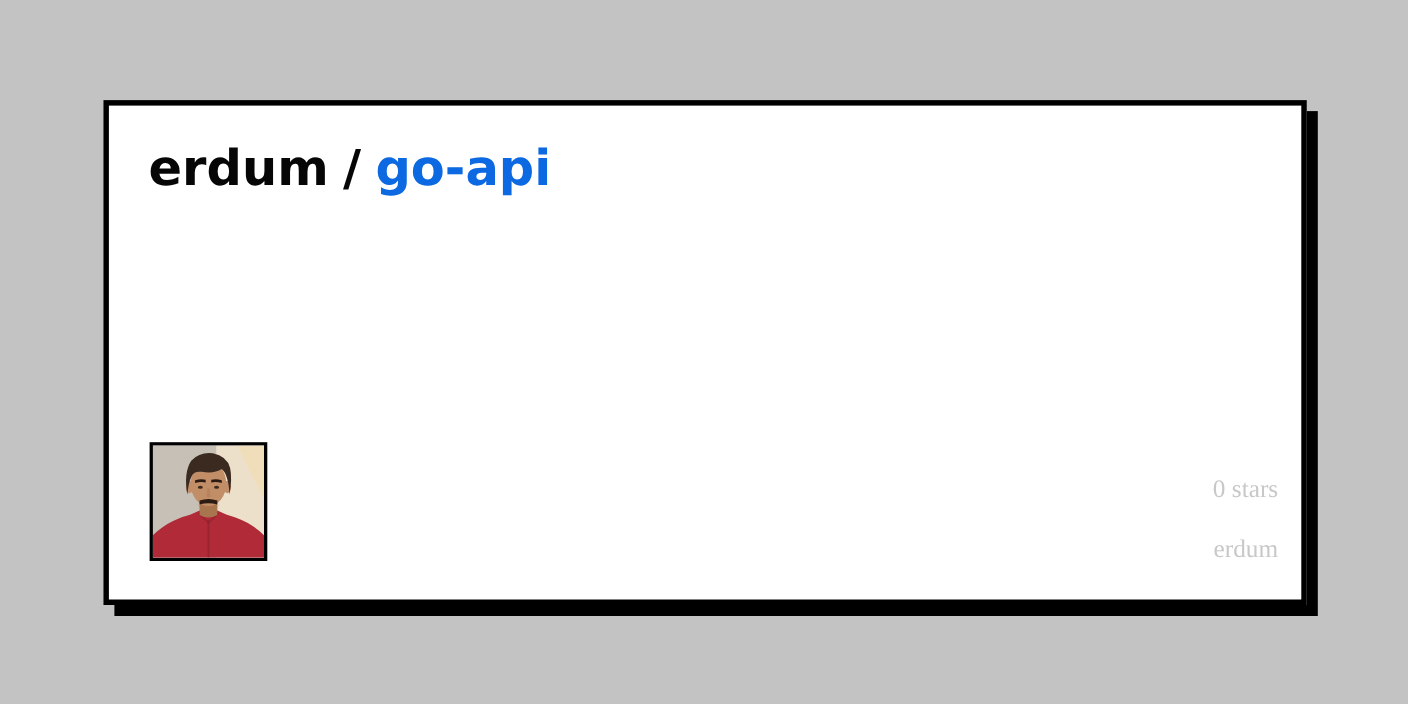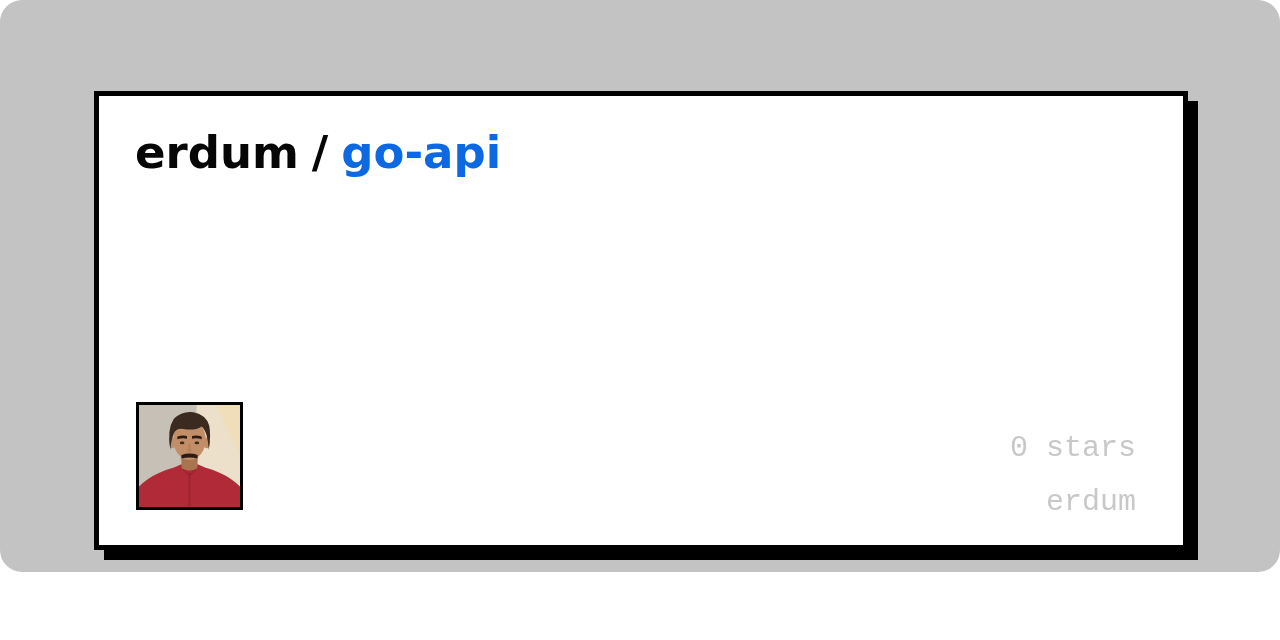--- a/index.html
+++ b/index.html
@@ -5,23 +5,22 @@
   html, body {
     margin: 0;
     padding: 0;
     width: 1280px;
     height: 640px;
     overflow: hidden;
   }
   .canvas {
     position: relative;
     width: 1280px;
-    height: 572px;
+    height: 640px;
     font-family: "DejaVu Sans", sans-serif;
-    border-radius: 22px;
   }
   .card {
     position: absolute;
     left: 94px;
     top: 91px;
     width: 1094px;
     height: 459px;
     box-sizing: border-box;
     border: 5px solid #000;
     box-shadow: 10px 10px 0 0 #000;
@@ -49,23 +48,23 @@
     border-width: 3px;
     overflow: hidden;
   }
   .avatar-frame svg {
     display: block;
     width: 100%;
     height: 100%;
   }
   .meta-line {
     position: absolute;
-    right: 47px;
-    font-family: Liberation Mono, monospace;
-    font-size: 30px;
+    right: 21px;
+    font-family: Liberation Serif, serif;
+    font-size: 23px;
     line-height: 1;
     white-space: nowrap;
     text-align: right;
   }
   .meta-stars { top: 337px; }
   .meta-owner { top: 391px; }
 </style>
 </head>
 <body>
 

